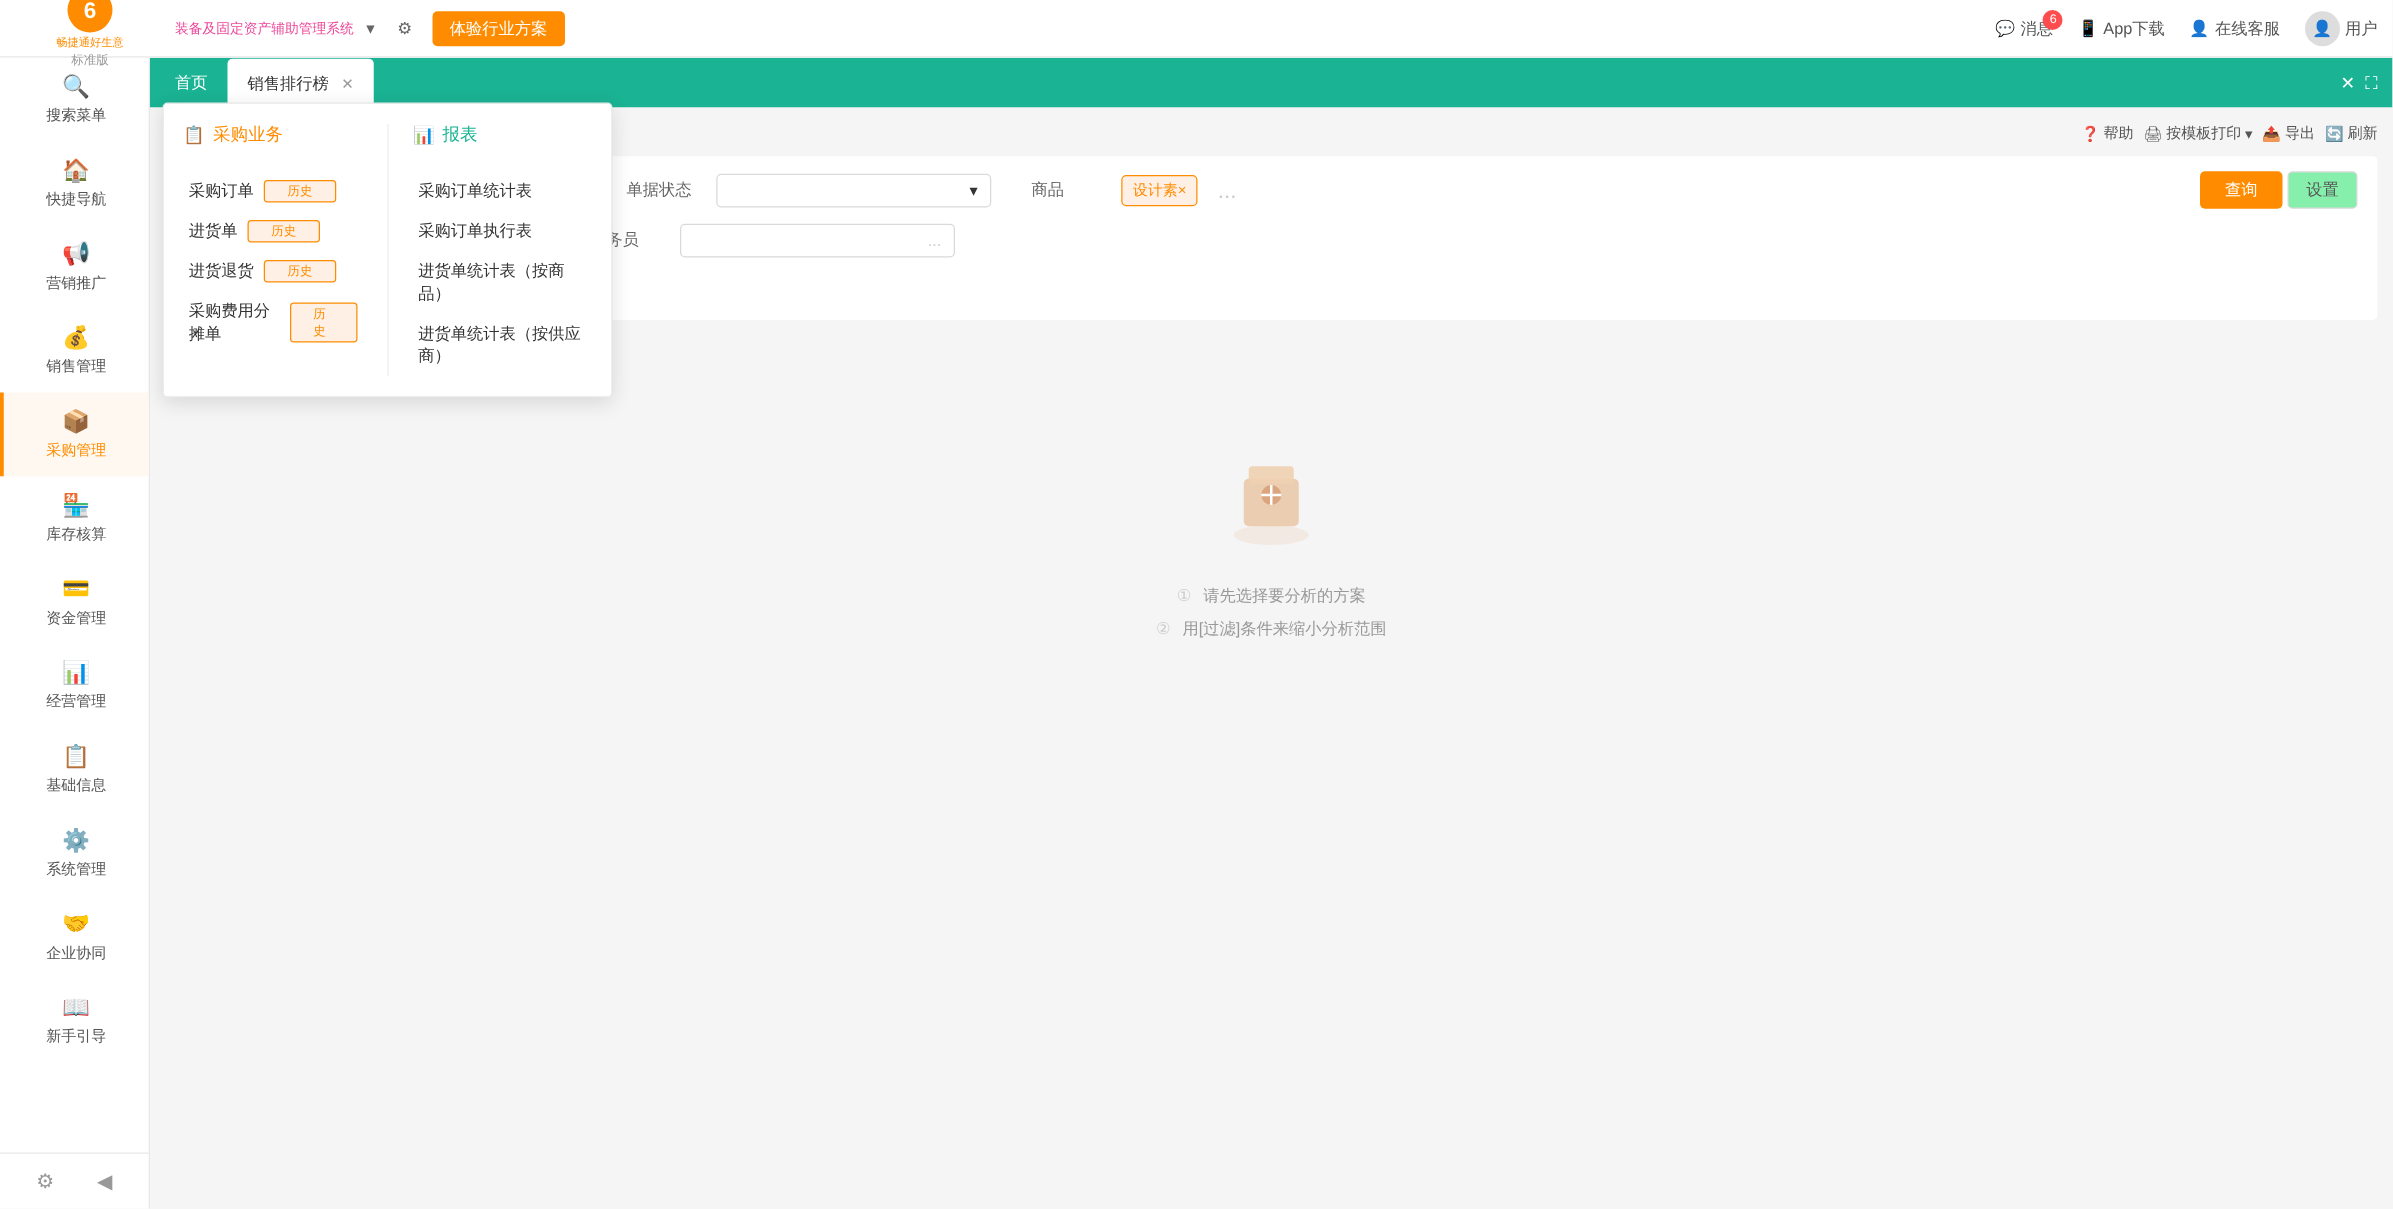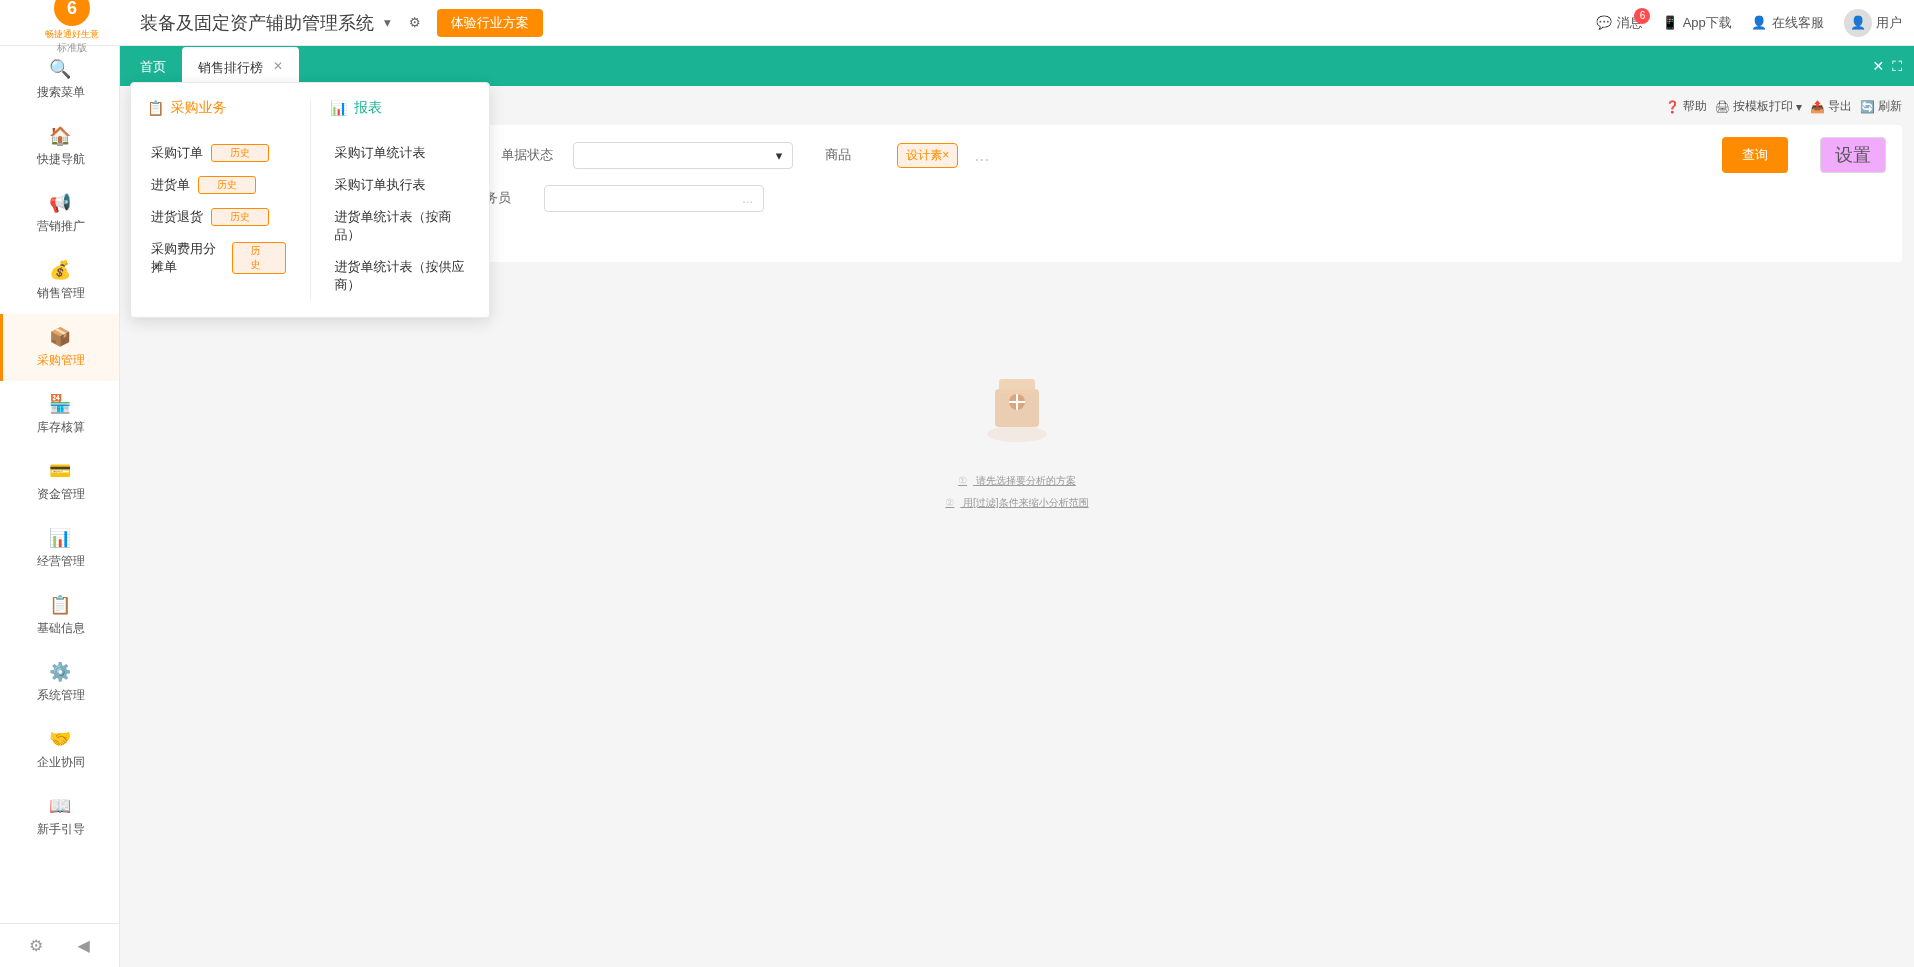--- a/index.html
+++ b/index.html
@@ -35,22 +35,22 @@
     .logo-badge { font-size: 10px; color: #999; }
 
     .header-middle {
       flex: 1;
       display: flex;
       align-items: center;
       gap: 8px;
       padding-left: 8px;
     }
     .system-title {
-      font-size: 18px;
-      color: #404040;
+      font-size: 11px;
+      color: #ec4899;
     }
     .header-dropdown-btn {
       background: none; border: none; cursor: pointer; color: #666; padding: 2px;
     }
     .settings-btn {
       background: none; border: none; cursor: pointer; color: #666;
       width: 28px; height: 28px; display: flex; align-items: center; justify-content: center;
     }
     .industry-btn {
       background: #ff8c00;
@@ -155,24 +155,24 @@
 
     
     .tab-bar {
       background: #1ab394;
       display: flex;
       align-items: center;
       height: 40px;
       padding: 0 4px;
     }
     .tab-item {
-      padding: 12px 16px;
+      padding: 0 16px;
       height: 100%;
       display: flex;
-      align-items: flex-start;
+      align-items: center;
       cursor: pointer;
       color: white;
       font-size: 13px;
       gap: 6px;
     }
     .tab-item.active {
       background: #fff;
       color: #333;
       border-radius: 4px 4px 0 0;
       position: relative;
@@ -258,28 +258,27 @@
     .btn-primary {
       background: #ff8c00;
       color: white;
       border: none;
       border-radius: 4px;
       padding: 6px 20px;
       cursor: pointer;
       font-size: 13px;
     }
     .btn-default {
-      background: #f0abfc;
+      background: #86efac;
       color: #555;
       border: 1px solid #d9d9d9;
       border-radius: 4px;
       padding: 5px 14px;
       cursor: pointer;
-      font-size: 18px;
-      margin-left: 28px;
+      font-size: 13px;
     }
     .toolbar-row {
       display: flex;
       align-items: center;
       gap: 12px;
       margin-bottom: 10px;
     }
     .toolbar-right { margin-left: auto; display: flex; gap: 8px; align-items: center; }
     .toolbar-btn {
       background: none; border: none; color: #555; cursor: pointer; font-size: 12px;
@@ -304,21 +303,21 @@
       align-items: center;
       justify-content: center;
       padding: 80px 0;
       color: #999;
     }
     .empty-icon {
       width: 100px; height: 100px;
       margin-bottom: 20px;
       position: relative;
     }
-    .empty-text { font-size: 10px; color: #999; margin-bottom: 8px; text-decoration: underline; }
+    .empty-text { font-size: 13px; color: #999; margin-bottom: 8px; }
 
     
     .dropdown-menu {
       position: fixed;
       top: 82px;
       left: 130px;
       width: 360px;
       background: #fff;
       border: 1px solid #e8e8e8;
       border-radius: 4px;

